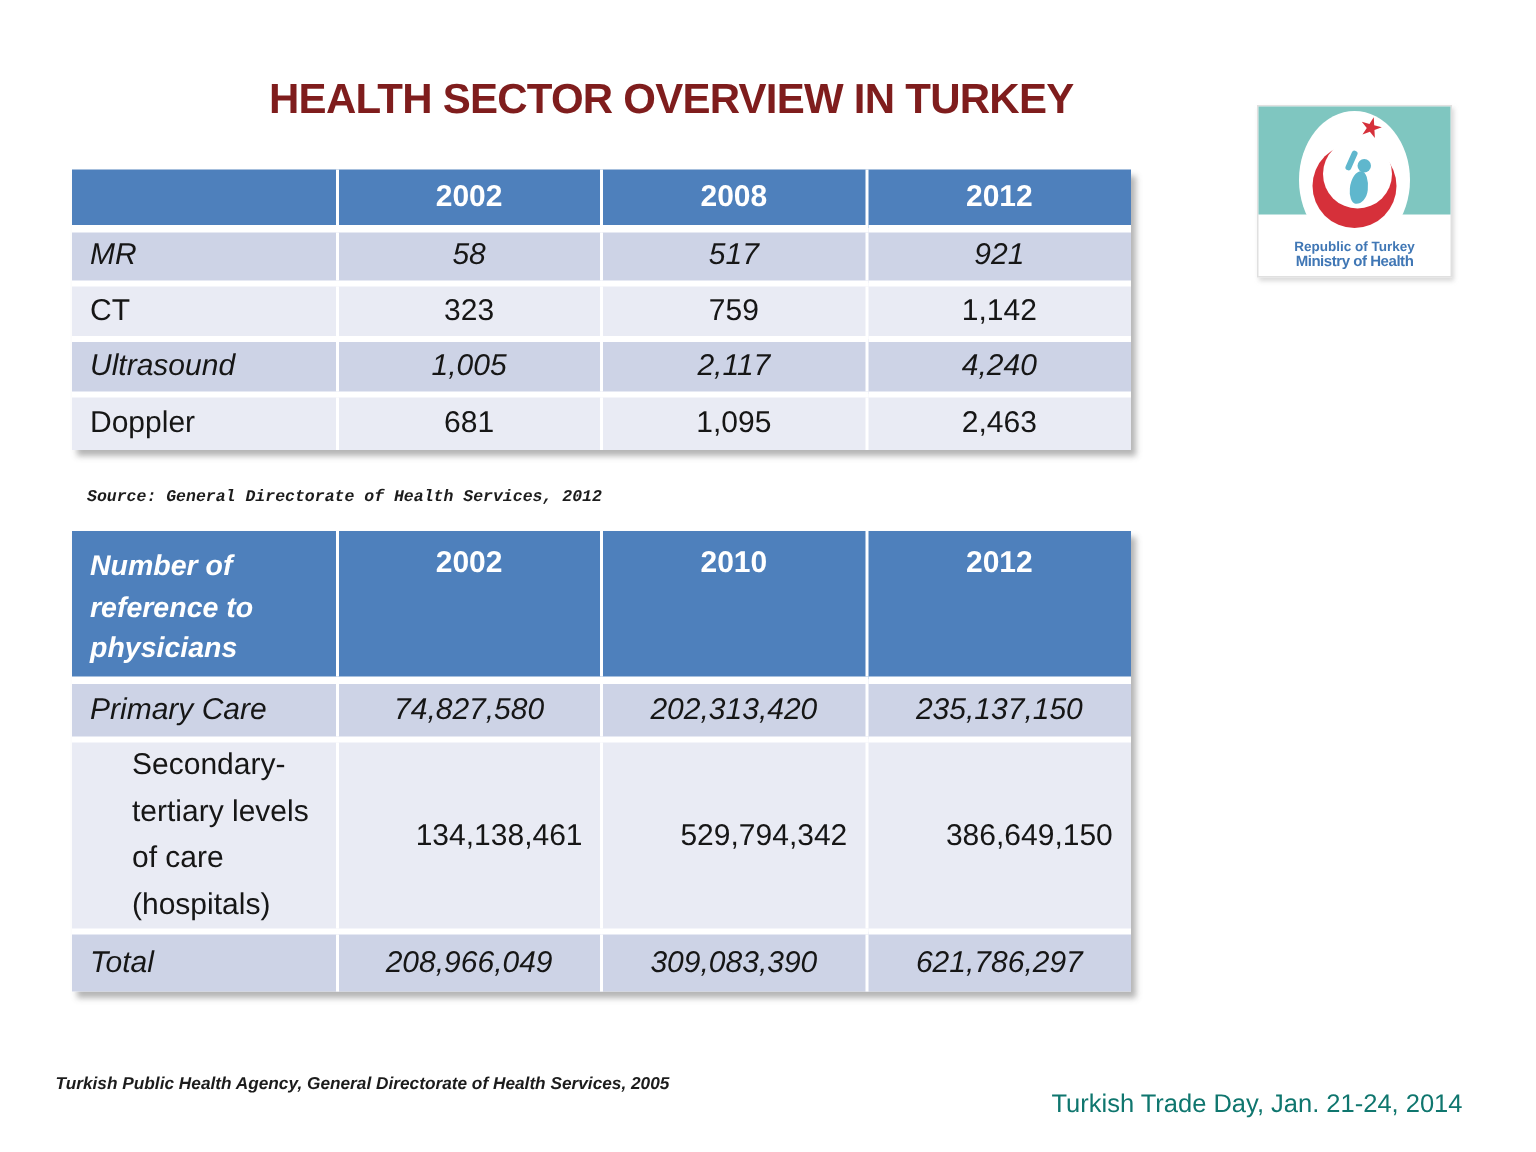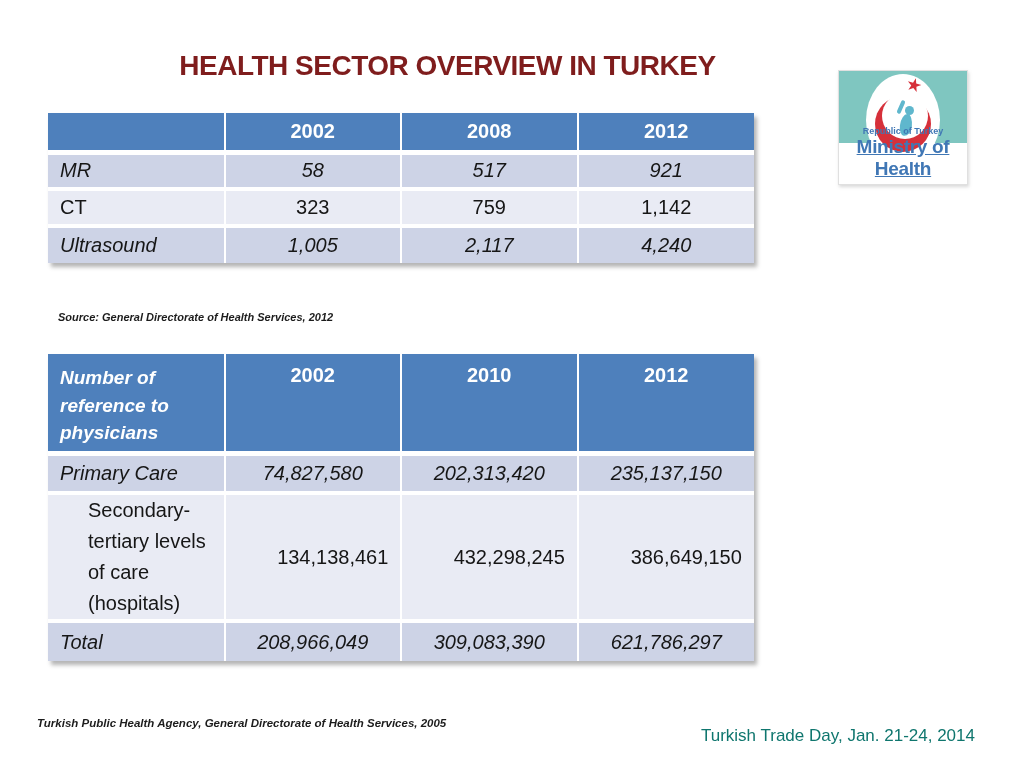--- a/index.html
+++ b/index.html
@@ -49,21 +49,21 @@
   .tbl2 tbody tr.r1 td { height:127px;padding-left:40px; }
   .tbl2 tbody tr.r2 td { height:40px; }
   tr.dark td { background:var(--band-dark,#CDD3E6);font-style:italic; }
   tr.light td { background:var(--band-light,#E9EBF4); }
 
   
   .source {
     position:absolute; font-size:11px; font-weight:bold; font-style:italic;
     color:#1c1c1c;
   }
-  .source1 { left:58px; top:311px; }
+  .source1 { left:58px; top:326px;font-family:Liberation Mono, monospace; }
   .source2 { left:37px; top:717px; font-size:11.5px; }
 
   
   .footer {
     position:absolute; right:49px; top:726px;
     font-size:17px; color:#0f766e;margin-left:36px;
   }
 
   
   .logo {
@@ -105,21 +105,21 @@
     position:absolute; left:2px; top:14px; width:12px; height:22px;
     background:var(--logo-person,#5FB7CD);
     border-radius:55% 45% 60% 40% / 55% 55% 45% 45%;
     transform:rotate(6deg);
   }
   .logo-text {
     position:absolute; left:0; bottom:4px; width:100%; text-align:center;
     color:var(--logo-blue,#4077B5);
   }
   .logo-line1 { font-size:9px; font-weight:bold; }
-  .logo-line2 { font-size:19px; font-weight:bold; letter-spacing:-0.3px;text-decoration:underline; }
+  .logo-line2 { font-size:10px; font-weight:bold; letter-spacing:-0.3px; }
 </style>
 </head>
 <body>
 
 <div class="slide">
 
   <h1 class="title">HEALTH SECTOR OVERVIEW IN TURKEY</h1>
 
   <div class="logo">
     <div class="logo-teal"></div>
@@ -160,20 +160,26 @@
           <td>323</td>
           <td>759</td>
           <td>1,142</td>
         </tr>
         <tr class="dark">
           <td class="lbl">Ultrasound</td>
           <td>1,005</td>
           <td>2,117</td>
           <td>4,240</td>
         </tr>
+        <tr class="light">
+          <td class="lbl">Doppler</td>
+          <td>681</td>
+          <td>1,095</td>
+          <td>2,463</td>
+        </tr>
       </tbody>
     </table>
   </div>
   <div class="source source1">Source: General Directorate of Health Services, 2012</div>
 
   <div class="tbl tbl2">
     <table>
       <thead>
         <tr>
           <th class="lbl">Number of reference to physicians</th>
@@ -185,21 +191,21 @@
       <tbody>
         <tr class="dark r0">
           <td class="lbl">Primary Care</td>
           <td>74,827,580</td>
           <td>202,313,420</td>
           <td>235,137,150</td>
         </tr>
         <tr class="light r1">
           <td class="lbl">Secondary-tertiary levels of care (hospitals)</td>
           <td>134,138,461</td>
-          <td>432,298,245</td>
+          <td>529,794,342</td>
           <td>386,649,150</td>
         </tr>
         <tr class="dark r2">
           <td class="lbl">Total</td>
           <td>208,966,049</td>
           <td>309,083,390</td>
           <td>621,786,297</td>
         </tr>
       </tbody>
     </table>

